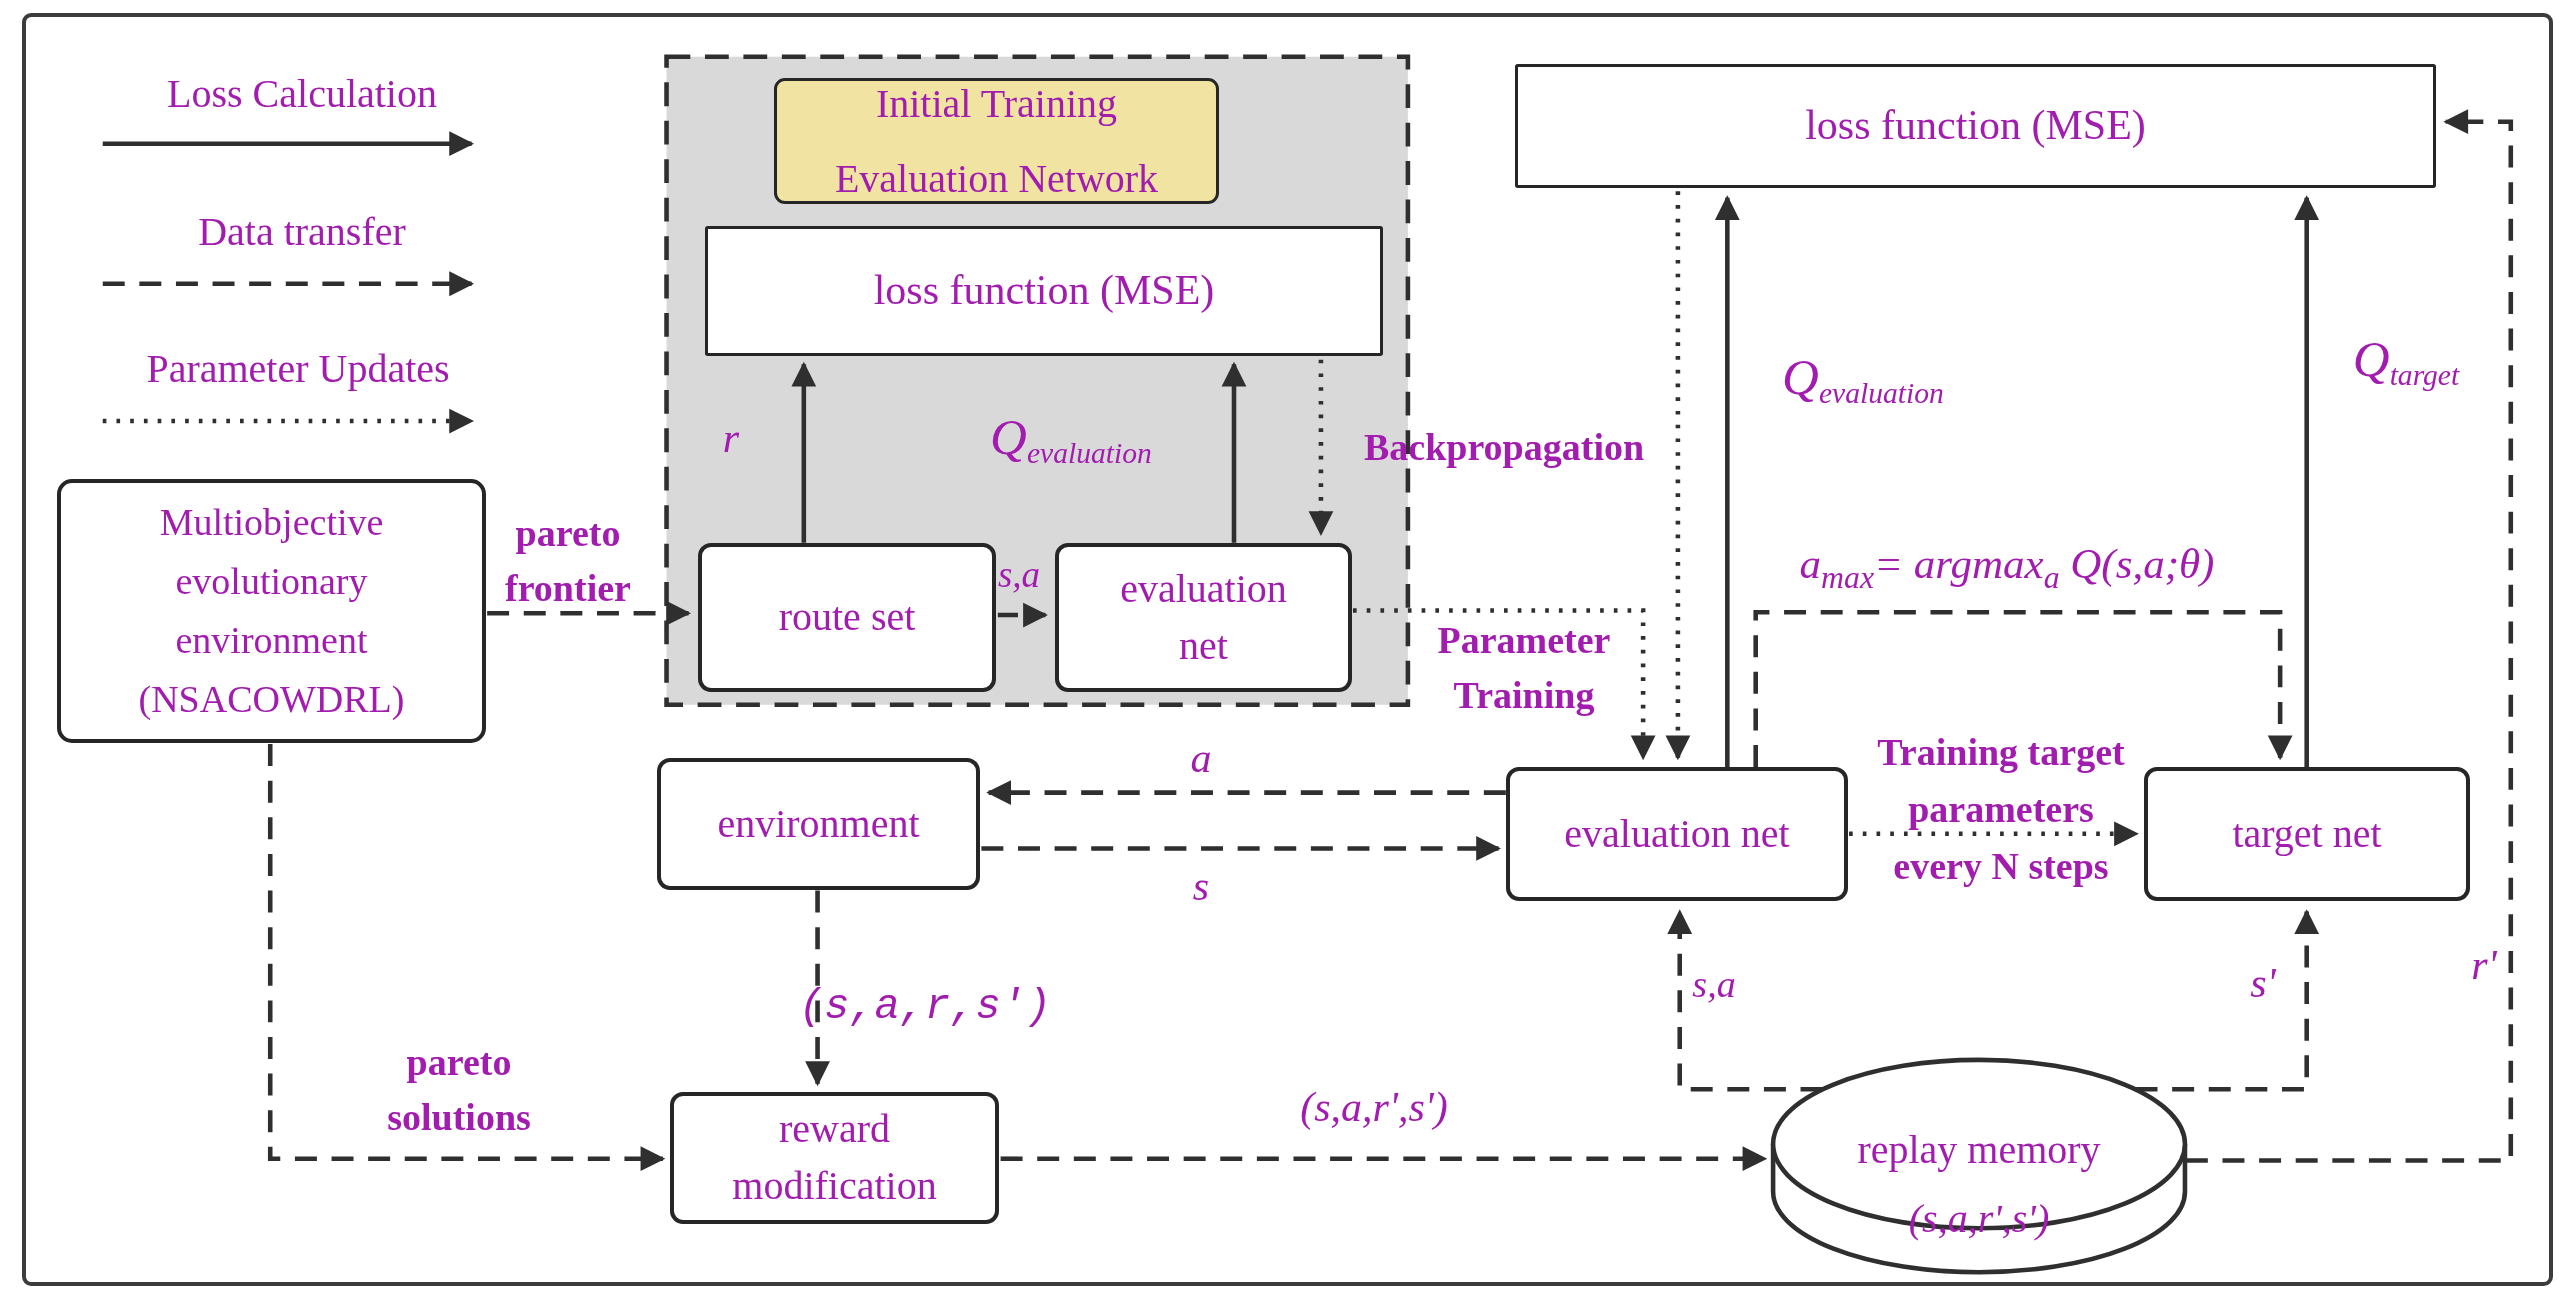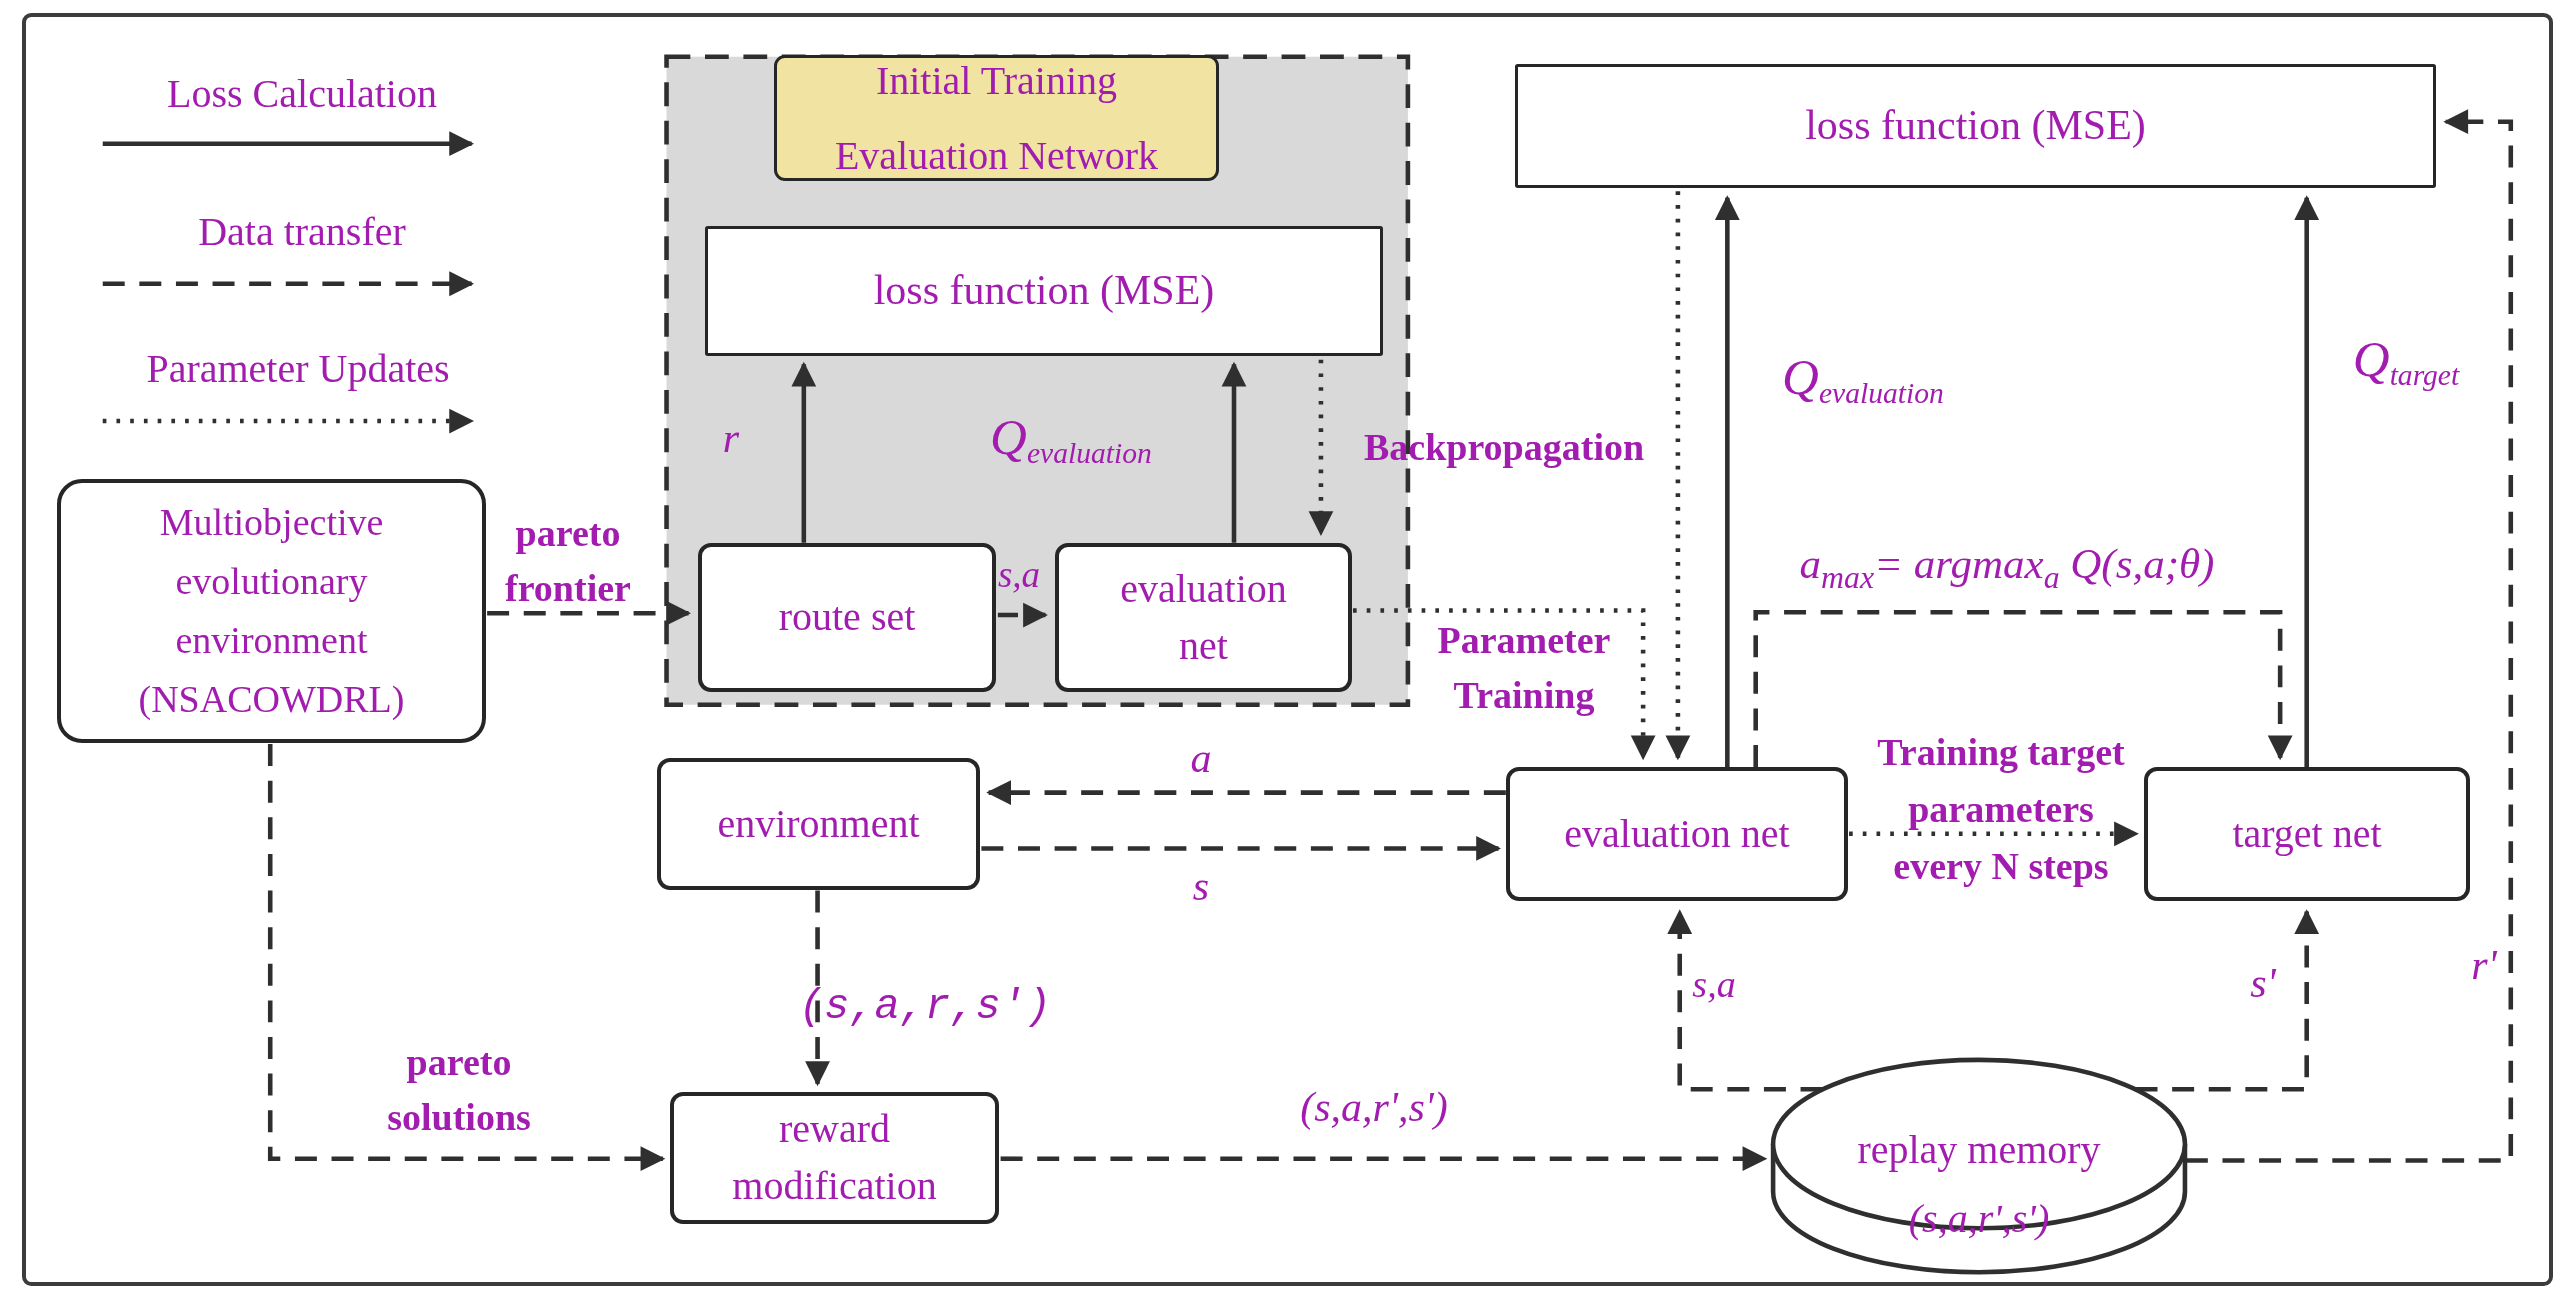--- a/index.html
+++ b/index.html
@@ -5,21 +5,21 @@
   html,body{margin:0;padding:0;background:#ffffff;}
   .stage{position:relative;width:2576px;height:1307px;background:#ffffff;overflow:hidden;
          font-family:"Liberation Serif","DejaVu Serif",serif;color:#a21caf;}
   .frame{position:absolute;left:22px;top:13px;width:2523px;height:1265px;
          border:4.6px solid #3c3c3c;border-radius:9.2px;}
   svg.wires{position:absolute;left:0;top:0;z-index:1;}
   .node{position:absolute;z-index:2;display:flex;flex-direction:column;align-items:center;
         justify-content:center;background:#ffffff;border:4.6px solid #262626;border-radius:13px;
         text-align:center;font-size:40px;line-height:1.42;}
   .node.square{border-radius:2.7px;border-width:3.7px;}
-  .node.big{border-radius:25px;font-size:38px;line-height:1.55;}
+  .node.big{border-radius:15px;font-size:38px;line-height:1.55;}
   .node.yellow{background:#f1e4a2;border-width:3.7px;border-radius:11px;font-size:40px;line-height:1.35;}
   .lbl{position:absolute;z-index:3;transform:translate(-50%,-50%);white-space:nowrap;
        text-align:center;font-size:40px;line-height:1.45;}
   .lbl.small{font-size:38px;font-weight:bold;}
   .math{font-style:italic;}
   .bigQ{font-size:51px;font-style:italic;}
   sub{font-size:0.74em;}
   .gap{margin-left:0.25em;}
 </style>
 </head>
@@ -93,21 +93,21 @@
   <div class="lbl" style="left:302px;top:232px;">Data transfer</div>
   <div class="lbl" style="left:298px;top:369px;">Parameter Updates</div>
 
   <div class="node big" style="left:57px;top:479px;width:421px;height:256px;">
     <div>Multiobjective</div>
     <div>evolutionary</div>
     <div>environment</div>
     <div>(NSACOWDRL)</div>
   </div>
 
-  <div class="node yellow" style="left:774px;top:55px;width:439px;height:120px;gap:21px;">
+  <div class="node yellow" style="left:774px;top:78px;width:439px;height:120px;gap:21px;">
     <div>Initial Training</div>
     <div>Evaluation Network</div>
   </div>
 
   <div class="node square" style="left:705px;top:226px;width:672px;height:124px;font-size:42px;">
     <div>loss function (MSE)</div>
   </div>
 
   <div class="node" style="left:698px;top:543px;width:290px;height:141px;">
     <div>route set</div>

